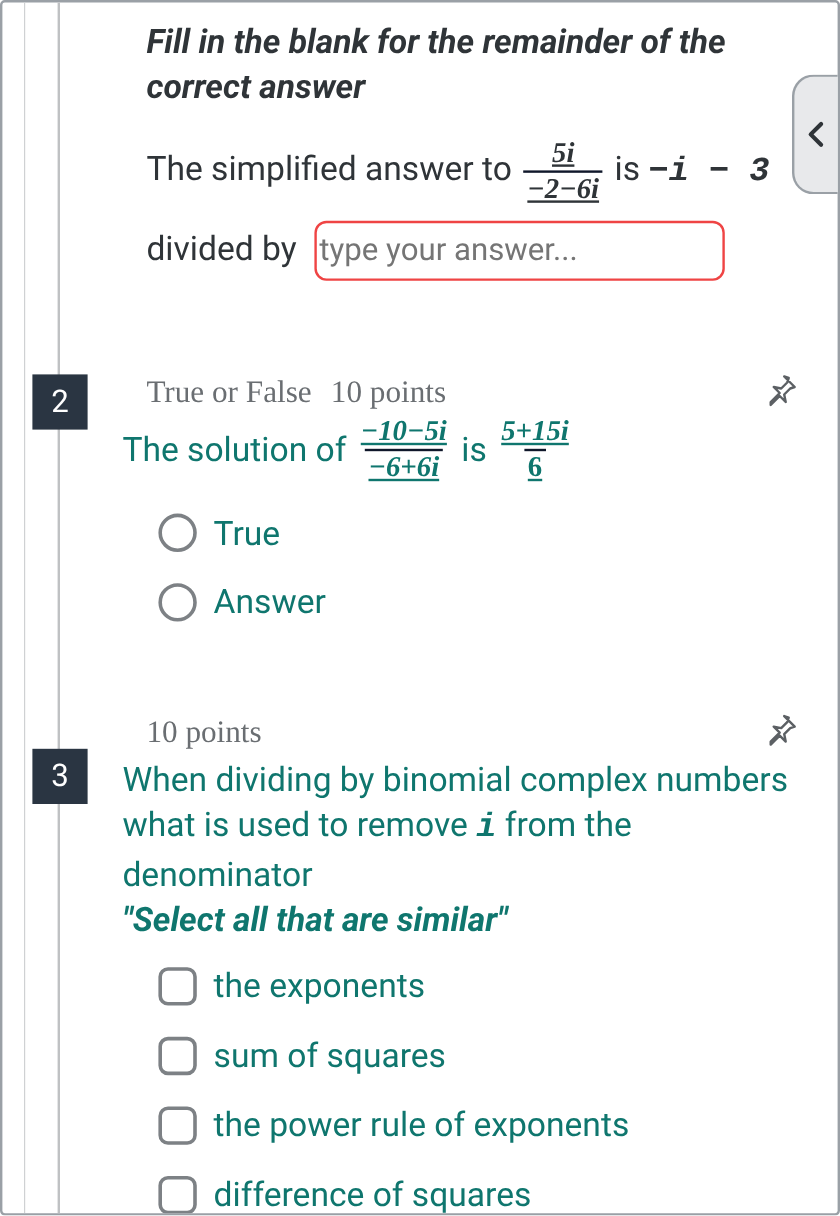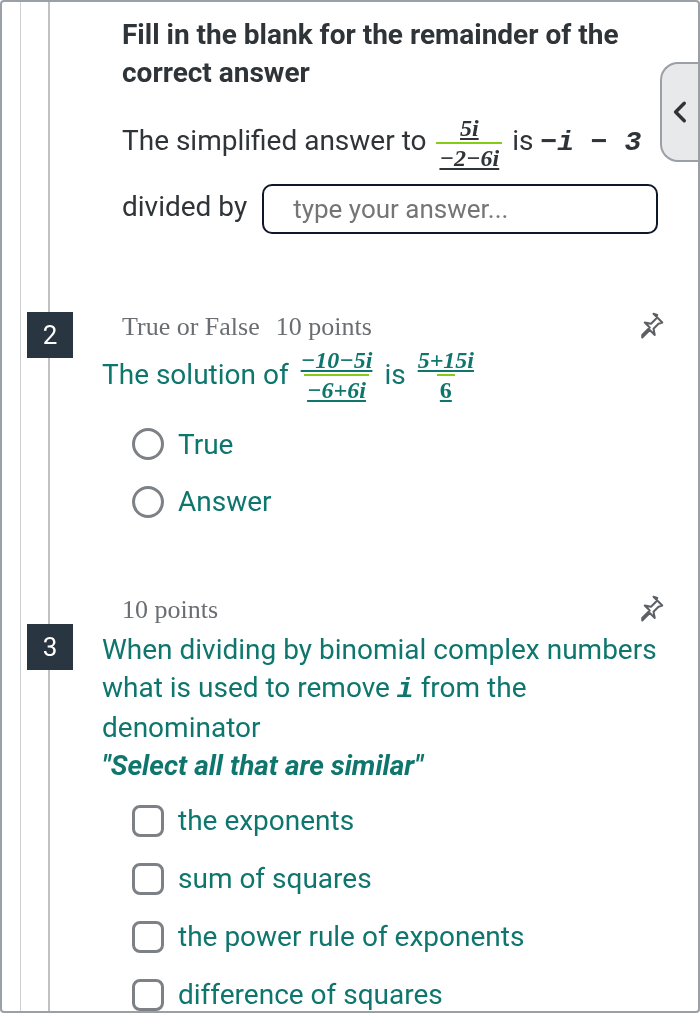--- a/index.html
+++ b/index.html
@@ -47,51 +47,51 @@
     align-items: center;
     justify-content: center;
   }
   
   .q1 {
     padding: 14px 10px 0 72px;
     font-size: 28px;
     line-height: 1.35;
     color: #2f3438;
   }
-  .q1 .instr { font-weight: 700; }
+  .q1 .instr { font-style: italic; font-weight: 700; }
   .q1 .line { margin-top: 24px; display: block; }
   .inline-wrap { display: inline-flex; align-items: center; flex-wrap: wrap; gap: 4px 6px; }
   .frac {
     display: inline-flex;
     flex-direction: column;
     align-items: center;
     vertical-align: middle;
     font-family: "Times New Roman", Cambria, serif;
     font-size: 24px;
     line-height: 1.0;
     font-weight: 600;
     margin: 0 3px;
     text-decoration: underline;
   }
   .frac .num { padding: 0 3px 2px; }
-  .frac .den { border-top: 2px solid #84cc16; padding: 2px 3px 0; }
+  .frac .den { border-top: 2px solid #0f172a; padding: 2px 3px 0; }
   .mathserif {
     font-family: Liberation Mono, monospace;
     font-weight: 700;
     font-size: 28px;
   }
   .mi { font-style: italic; }
   .answer-field {
     display: inline-block;
-    border: 2px solid #0f172a;
+    border: 2px solid #ef4444;
     border-radius: 10px;
     background: #fff;
     font-size: 26px;
     color: #404040;
-    padding: 8px 29px;
+    padding: 8px 2px;
     min-width: 250px;
     font-family: inherit;
     margin-left: 8px;
     vertical-align: middle;
   }
   
   .qhead {
     position: relative;
     padding-left: 72px;
     padding-top: 8px;

